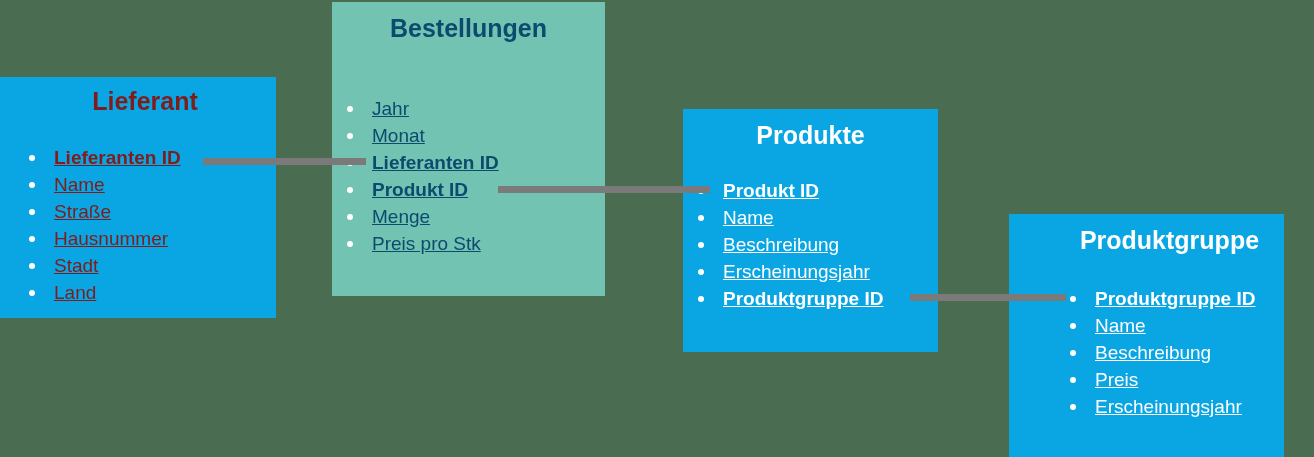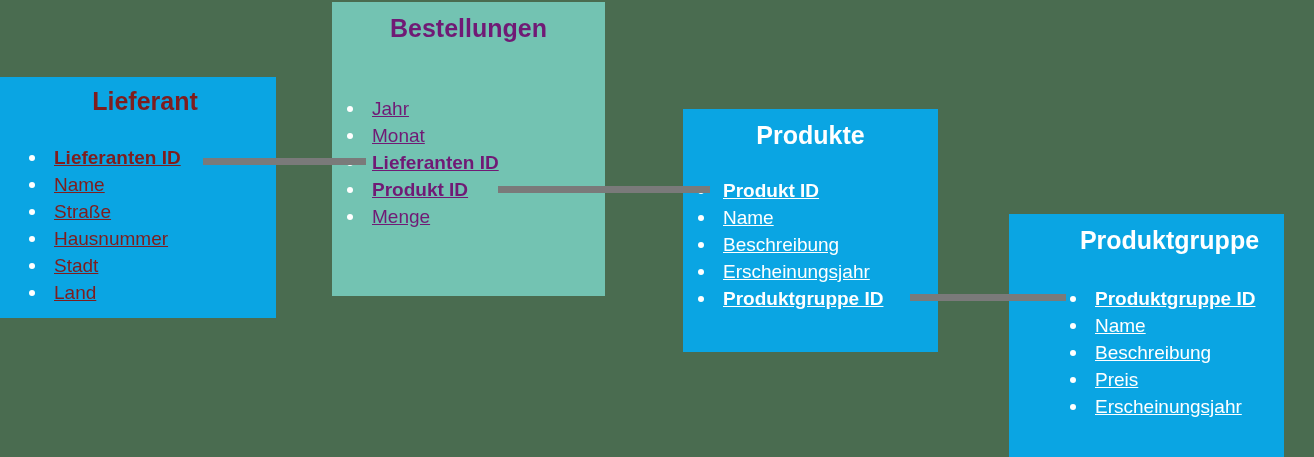--- a/index.html
+++ b/index.html
@@ -101,21 +101,21 @@
           <span class="bullet"></span>
           <span class="field-label">Stadt</span>
         </li>
         <li class="field-row">
           <span class="bullet"></span>
           <span class="field-label">Land</span>
         </li>
       </ul>
   </div>
 
-  <div class="entity e-bestellungen" style="background: rgb(115, 195, 178); color: #701a75;">
+  <div class="entity e-bestellungen" style="background: rgb(115, 195, 178); color: #0c4a6e;">
     <div class="entity-title">Bestellungen</div>
     <ul class="field-list">
         <li class="field-row">
           <span class="bullet"></span>
           <span class="field-label">Jahr</span>
         </li>
         <li class="field-row">
           <span class="bullet"></span>
           <span class="field-label">Monat</span>
         </li>
@@ -123,20 +123,24 @@
           <span class="bullet"></span>
           <span class="field-label key">Lieferanten ID</span>
         </li>
         <li class="field-row">
           <span class="bullet"></span>
           <span class="field-label key">Produkt ID</span>
         </li>
         <li class="field-row">
           <span class="bullet"></span>
           <span class="field-label">Menge</span>
+        </li>
+        <li class="field-row">
+          <span class="bullet"></span>
+          <span class="field-label">Preis pro Stk</span>
         </li>
       </ul>
   </div>
 
   <div class="entity e-produkte" style="background: rgb(10, 165, 227); color: rgb(255, 255, 255);">
     <div class="entity-title">Produkte</div>
     <ul class="field-list">
         <li class="field-row">
           <span class="bullet"></span>
           <span class="field-label key">Produkt ID</span>

